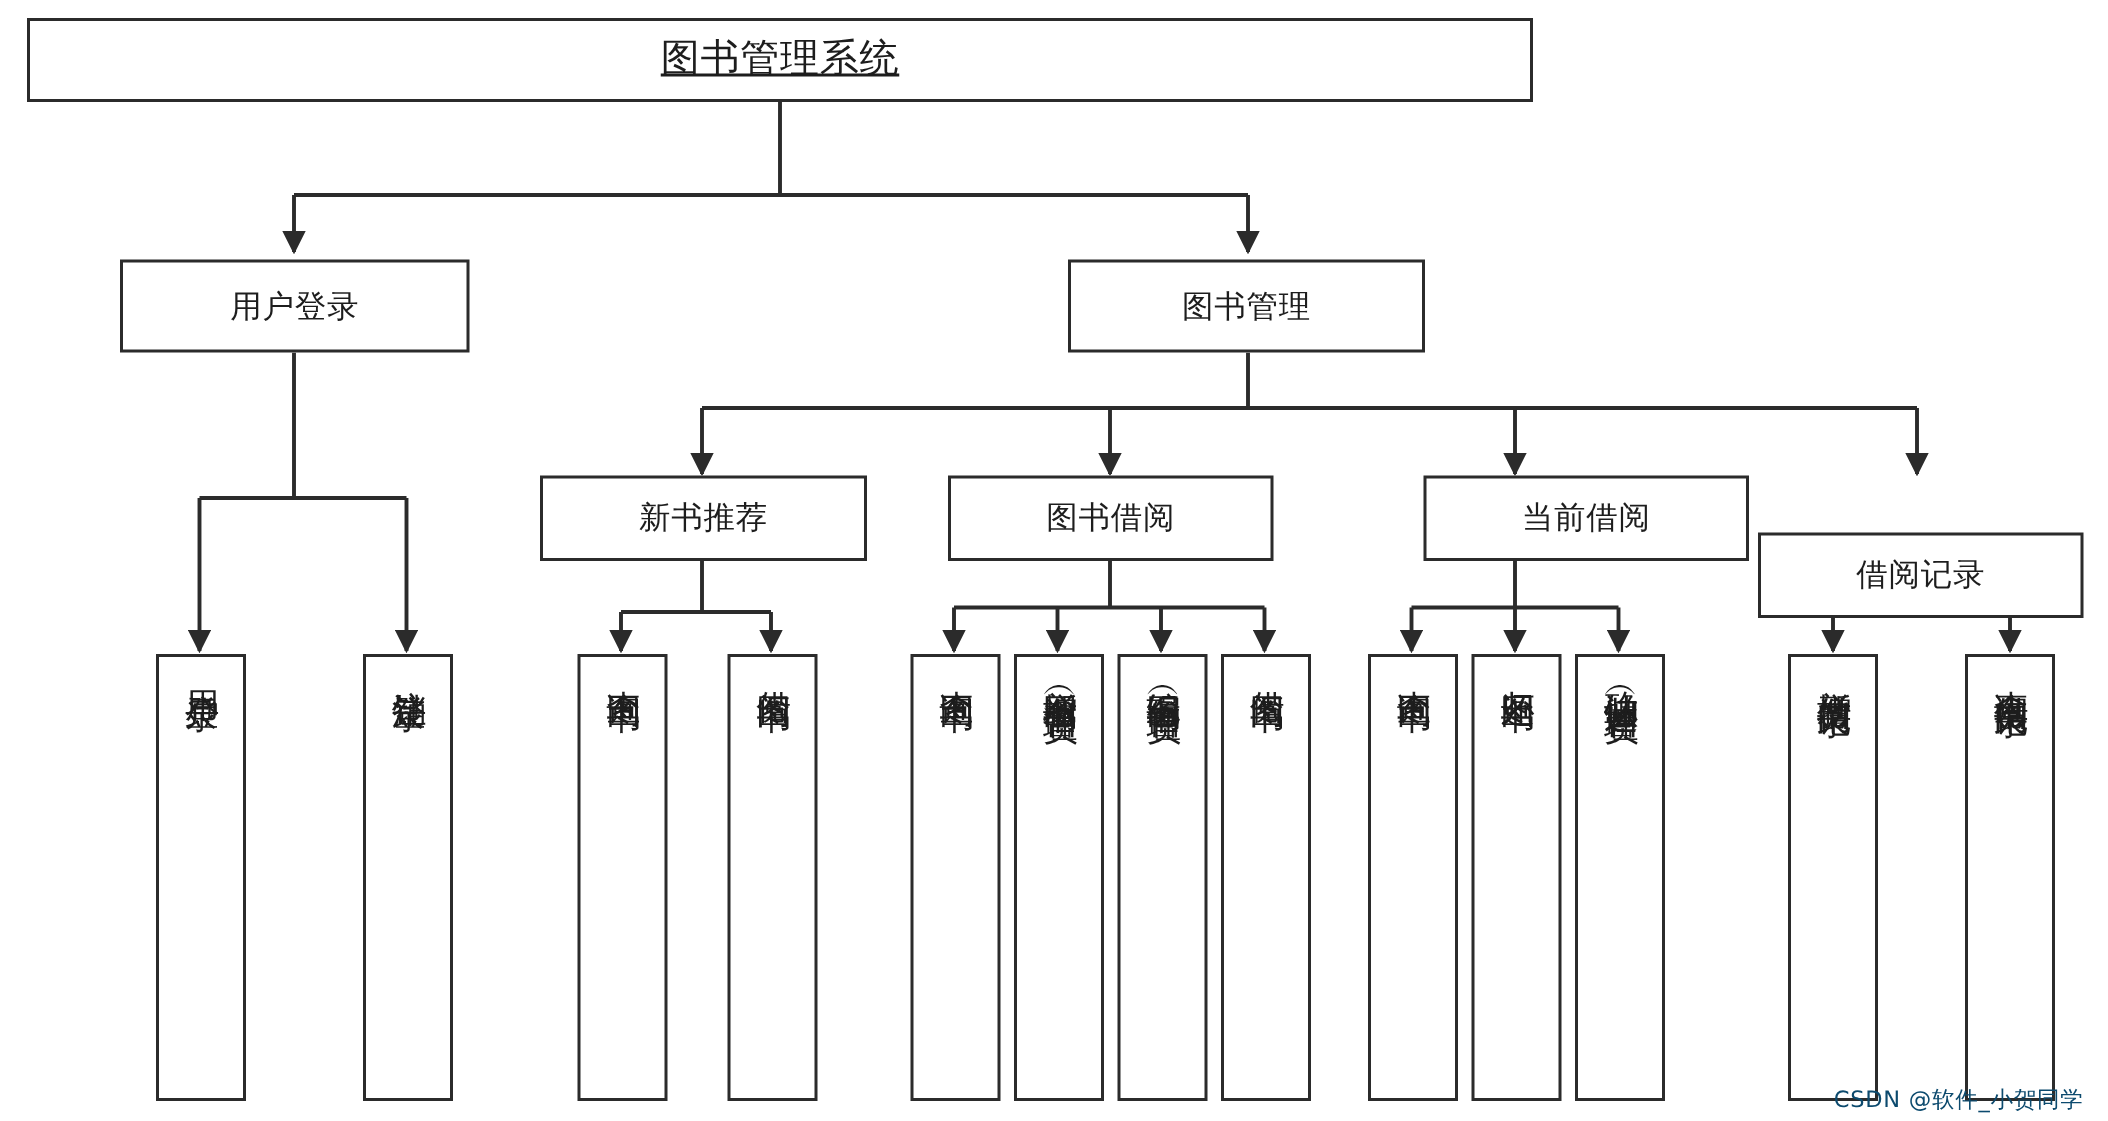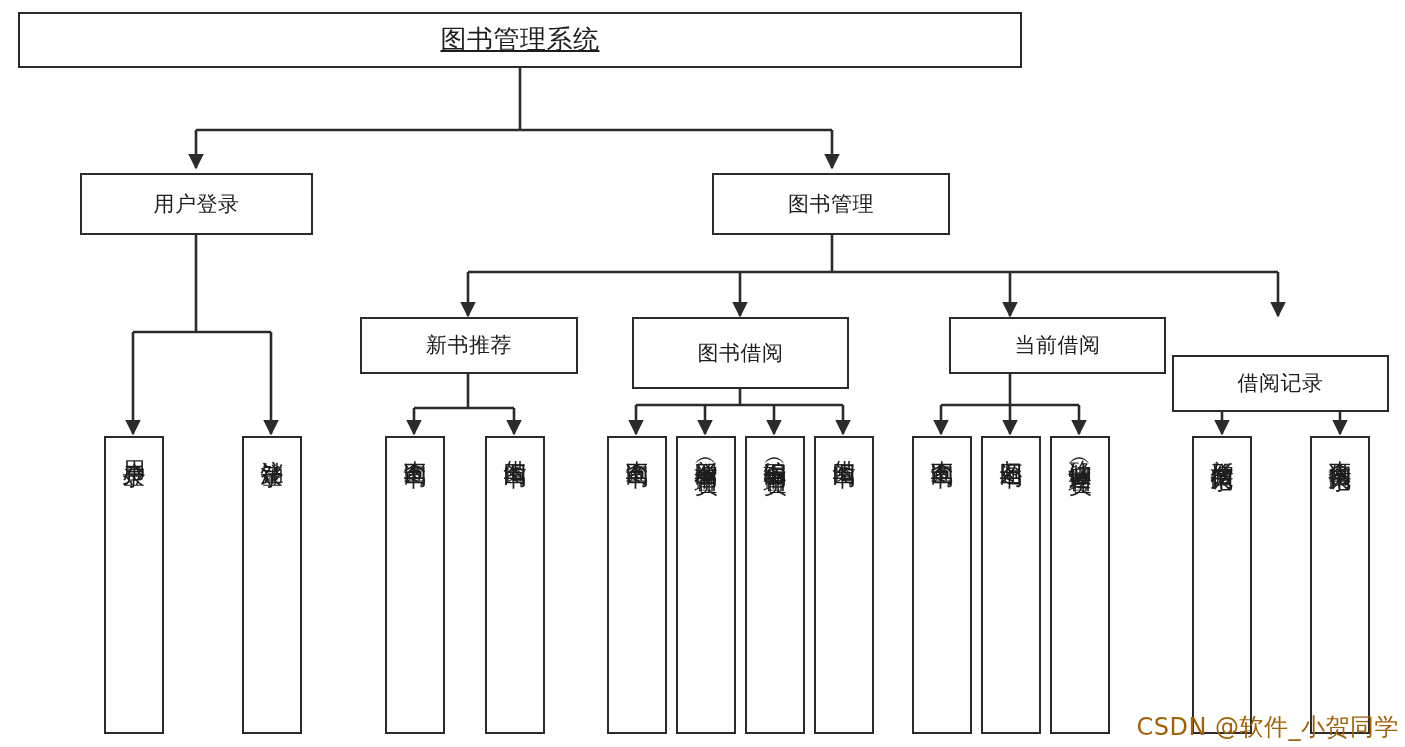--- a/index.html
+++ b/index.html
@@ -59,24 +59,24 @@
   .node.v .lbl {
     writing-mode: vertical-rl;
     text-orientation: upright;
     font-size: 23px;
     line-height: 1.08;
     letter-spacing: 2px;
     white-space: nowrap;
   }
   .watermark {
     position: absolute;
-    right: 6px;
+    right: 16px;
     bottom: 4px;
-    font-size: 24px;
-    color: #a16207;
+    font-size: 15px;
+    color: #0c4a6e;
     letter-spacing: 0.5px;
     white-space: nowrap;
   }
 </style>
 </head>
 <body>
 
 <div id="canvas">
 
   <svg class="wires" viewBox="0 0 1405 747" xmlns="http://www.w3.org/2000/svg">
@@ -136,21 +136,21 @@
   <div class="node h" style="left:80px; top:173px; width:233px; height:62px;">
     <span class="lbl">用户登录</span>
   </div>
   <div class="node h" style="left:712px; top:173px; width:238px; height:62px;">
     <span class="lbl">图书管理</span>
   </div>
 
   <div class="node h" style="left:360px; top:317px; width:218px; height:57px;">
     <span class="lbl">新书推荐</span>
   </div>
-  <div class="node h" style="left:632px; top:317px; width:217px; height:72px;align-items:center;">
+  <div class="node h" style="left:632px; top:317px; width:217px; height:57px;align-items:center;">
     <span class="lbl">图书借阅</span>
   </div>
   <div class="node h" style="left:902px; top:317px; width:217px; height:57px;margin-left:47px;">
     <span class="lbl">当前借阅</span>
   </div>
   <div class="node h" style="left:1172px; top:317px; width:217px; height:57px;margin-top:38px;">
     <span class="lbl">借阅记录</span>
   </div>
 
   <div class="node v" style="left:104px; top:436px; width:60px; height:298px;">

